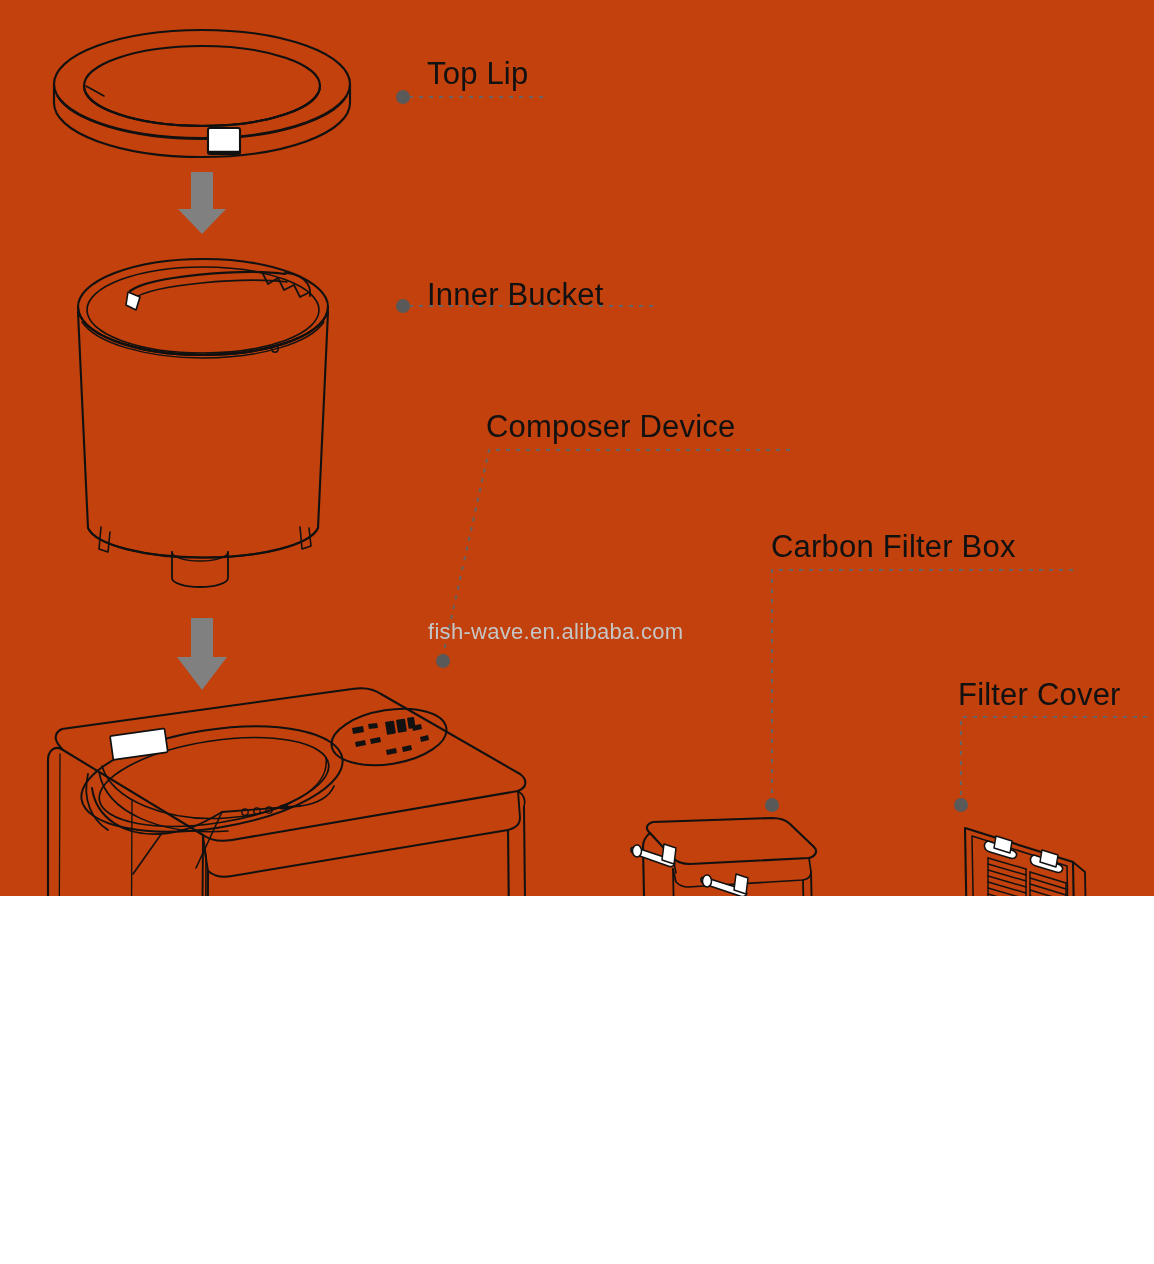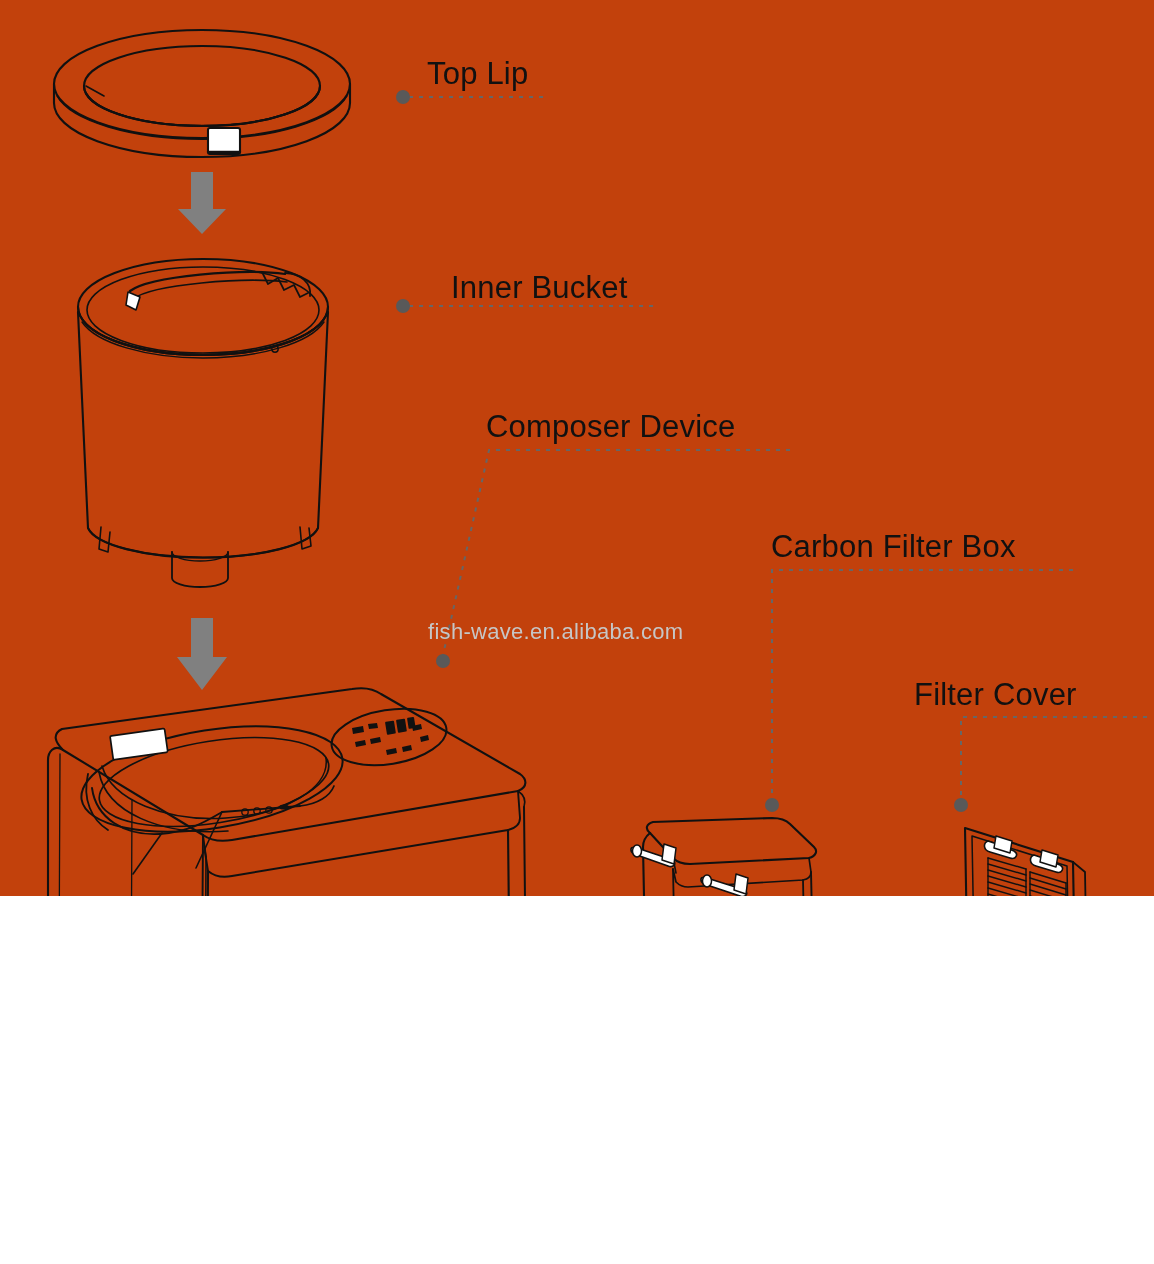--- a/index.html
+++ b/index.html
@@ -333,23 +333,23 @@
       <path d="M 191 618 L 213 618 L 213 657 L 227 657 L 202 690 L 177 657 L 191 657 Z"></path>
 
       <path d="M 628 950 L 628 978 L 590 978 L 590 991 L 556 964 L 590 938 L 590 950 Z"></path>
 
       <path d="M 940 950 L 940 978 L 902 978 L 902 991 L 868 964 L 902 938 L 902 950 Z"></path>
     </g>
   </svg>
 
   <div class="lbl" style="left:427px; top:58px;">Top Lip</div>
 
-  <div class="lbl" style="left:427px; top:272px;margin-left:24px;">Inner Bucket</div>
+  <div class="lbl" style="left:427px; top:279px;">Inner Bucket</div>
 
   <div class="lbl" style="left:486px; top:411px;">Composer Device</div>
 
   <div class="lbl" style="left:771px; top:531px;">Carbon Filter Box</div>
 
-  <div class="lbl" style="left:914px; top:679px;">Filter Cover</div>
+  <div class="lbl" style="left:958px; top:679px;">Filter Cover</div>
 
   <div id="watermark">fish-wave.en.alibaba.com</div>
 
 </div>
 
 </body></html>

